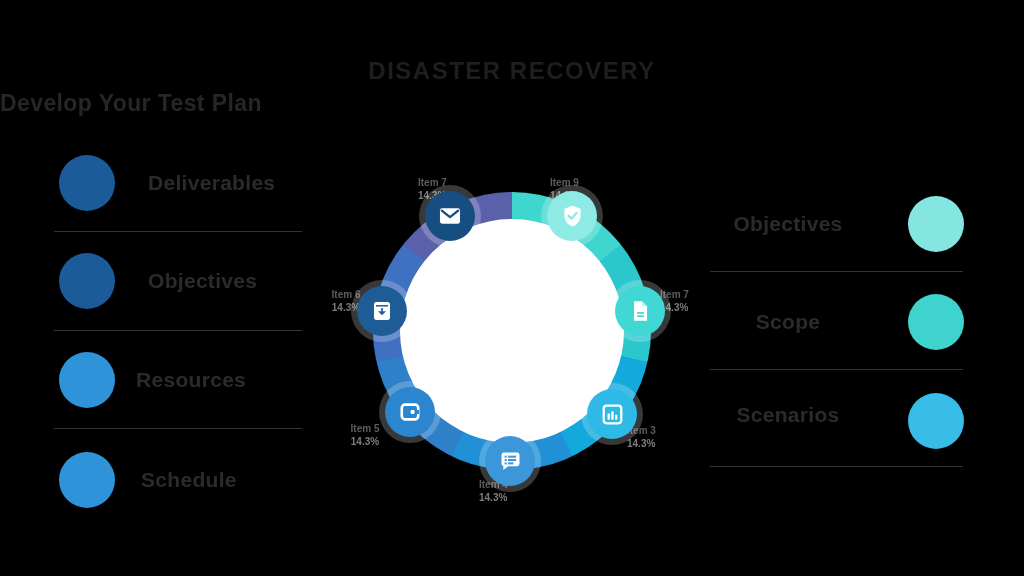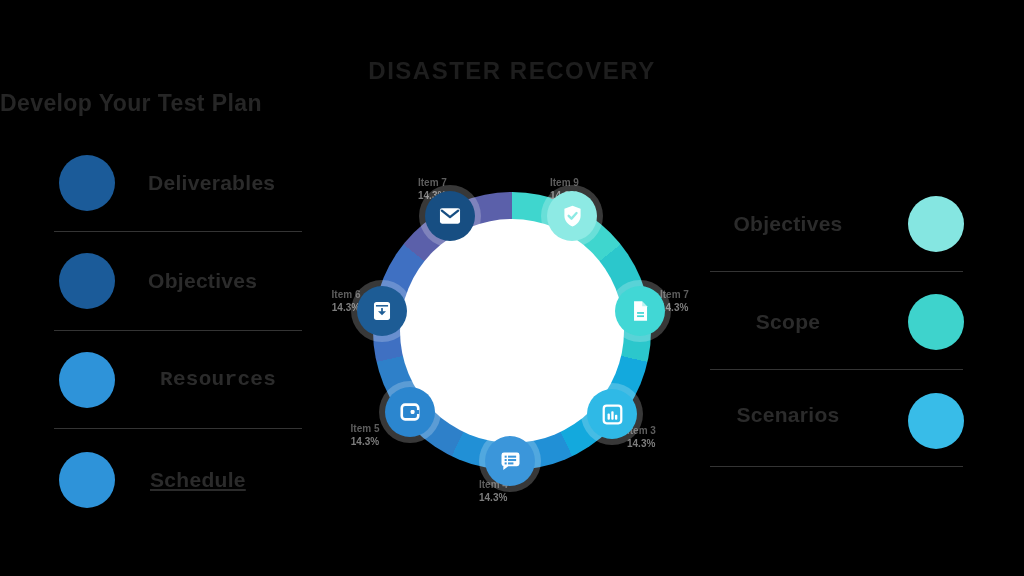--- a/index.html
+++ b/index.html
@@ -52,25 +52,25 @@
 <div>
   <div class="abs legend-dot" style="left: 59px; top: 155px; background-color: rgb(27, 91, 153); color: rgb(27, 91, 153);"></div>
   <div class="abs legend-label" style="left:148px;top:155px;">Deliverables</div>
   <div class="abs divider" style="left:54px;top:231px;width:248px;"></div>
 
   <div class="abs legend-dot" style="left: 59px; top: 253px; background-color: rgb(27, 91, 153); color: rgb(27, 91, 153);"></div>
   <div class="abs legend-label" style="left:148px;top:253px;">Objectives</div>
   <div class="abs divider" style="left:54px;top:330px;width:248px;"></div>
 
   <div class="abs legend-dot" style="left: 59px; top: 352px; background-color: rgb(46, 147, 217); color: rgb(46, 147, 217);"></div>
-  <div class="abs legend-label" style="left:160px;top:352px;font-family:Liberation Mono, monospace;">Resources</div>
+  <div class="abs legend-label" style="left:136px;top:352px;">Resources</div>
   <div class="abs divider" style="left:54px;top:428px;width:248px;"></div>
 
   <div class="abs legend-dot" style="left: 59px; top: 452px; background-color: rgb(46, 147, 217); color: rgb(46, 147, 217);"></div>
-  <div class="abs legend-label" style="left:150px;top:452px;text-decoration:underline;">Schedule</div>
+  <div class="abs legend-label" style="left:141px;top:452px;">Schedule</div>
 </div>
 
 <div>
   <div class="abs legend-label ta-r" style="right:136px;top:196px;width:200px;">Objectives</div>
   <div class="abs legend-dot" style="left: 908px; top: 196px; background-color: rgb(133, 230, 225); color: rgb(133, 230, 225);"></div>
   <div class="abs divider" style="left:710px;top:271px;width:253px;"></div>
 
   <div class="abs legend-label ta-r" style="right:136px;top:294px;width:200px;">Scope</div>
   <div class="abs legend-dot" style="left: 908px; top: 294px; background-color: rgb(62, 211, 204); color: rgb(62, 211, 204);"></div>
   <div class="abs divider" style="left:710px;top:369px;width:253px;"></div>

